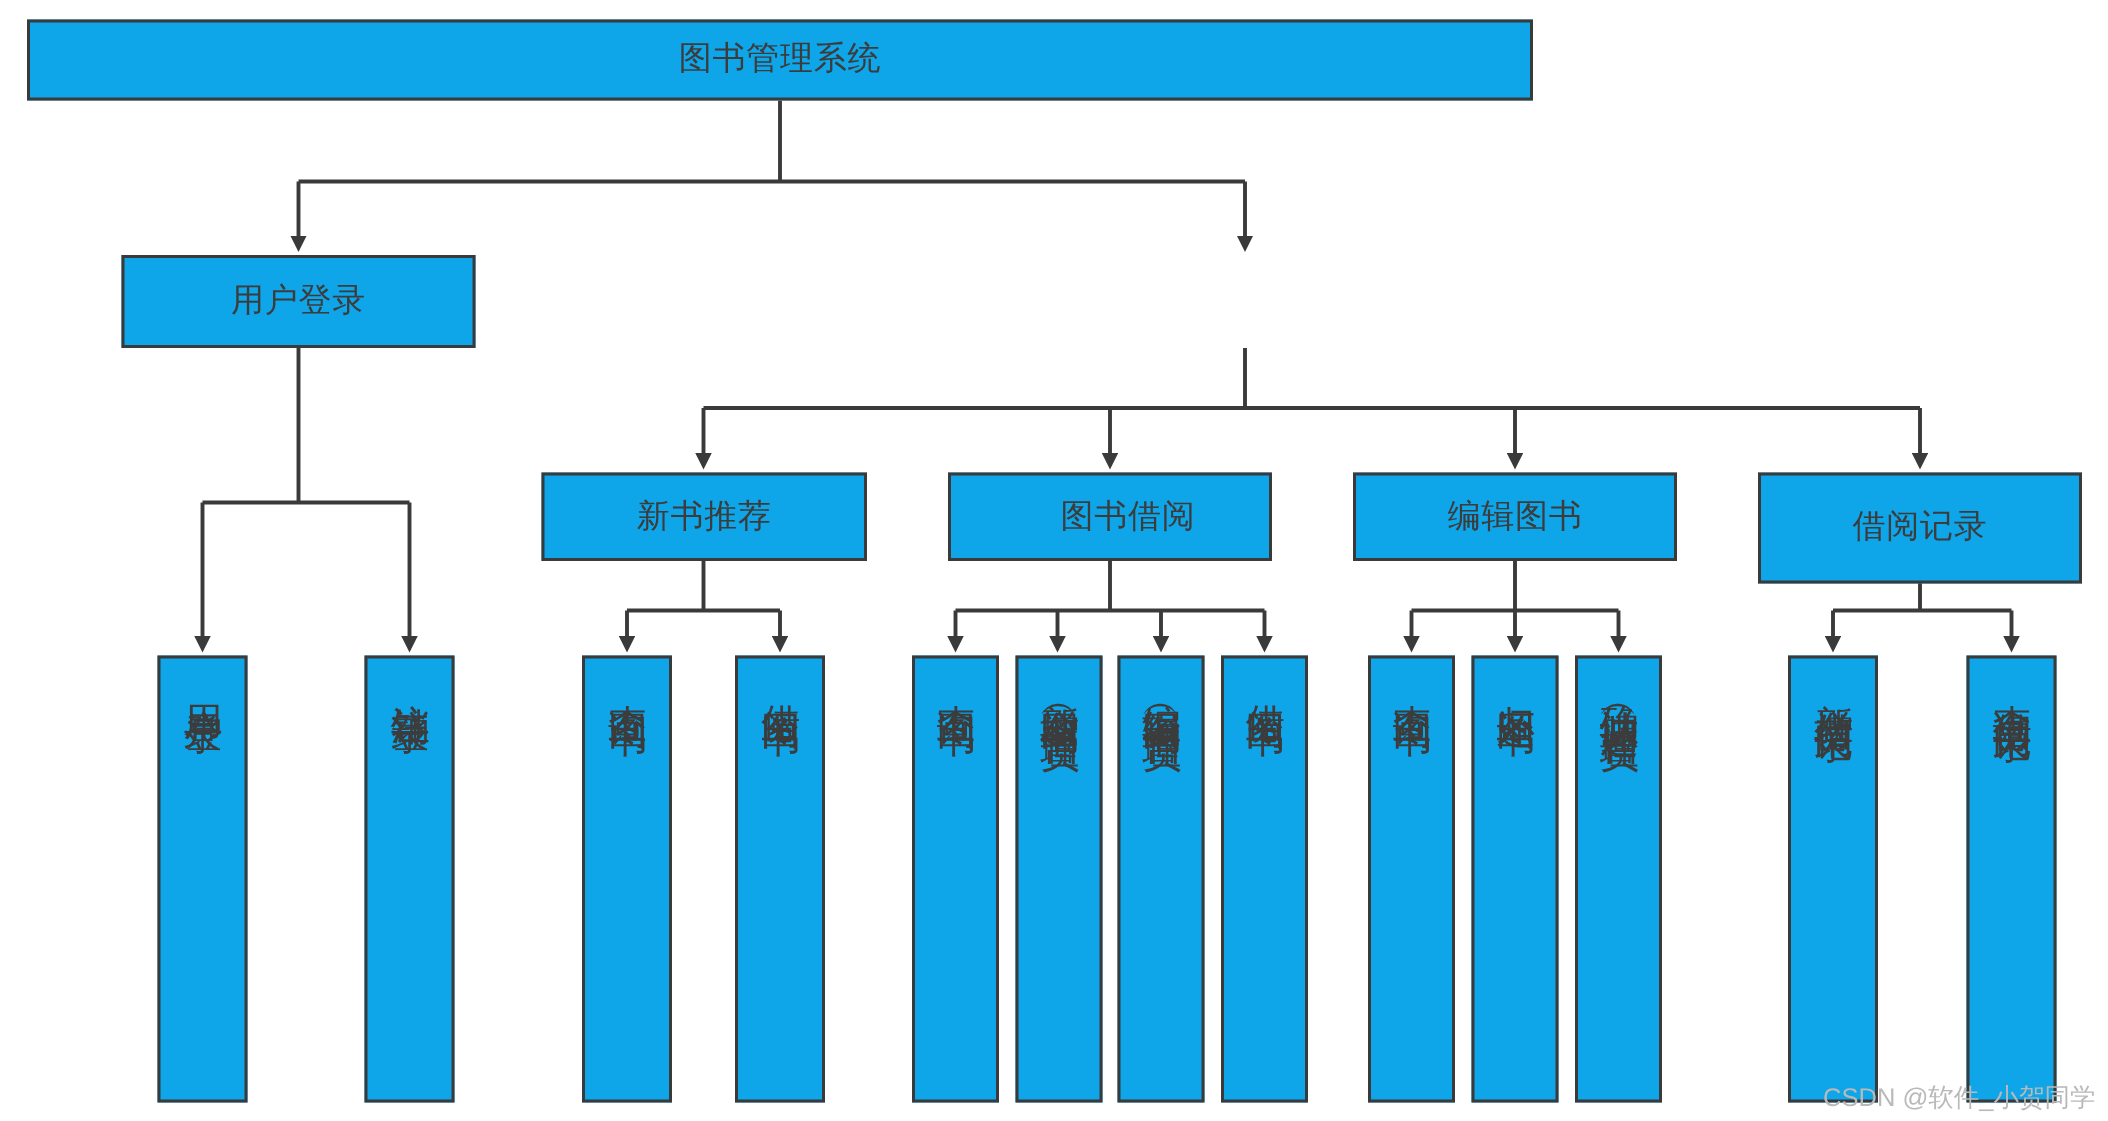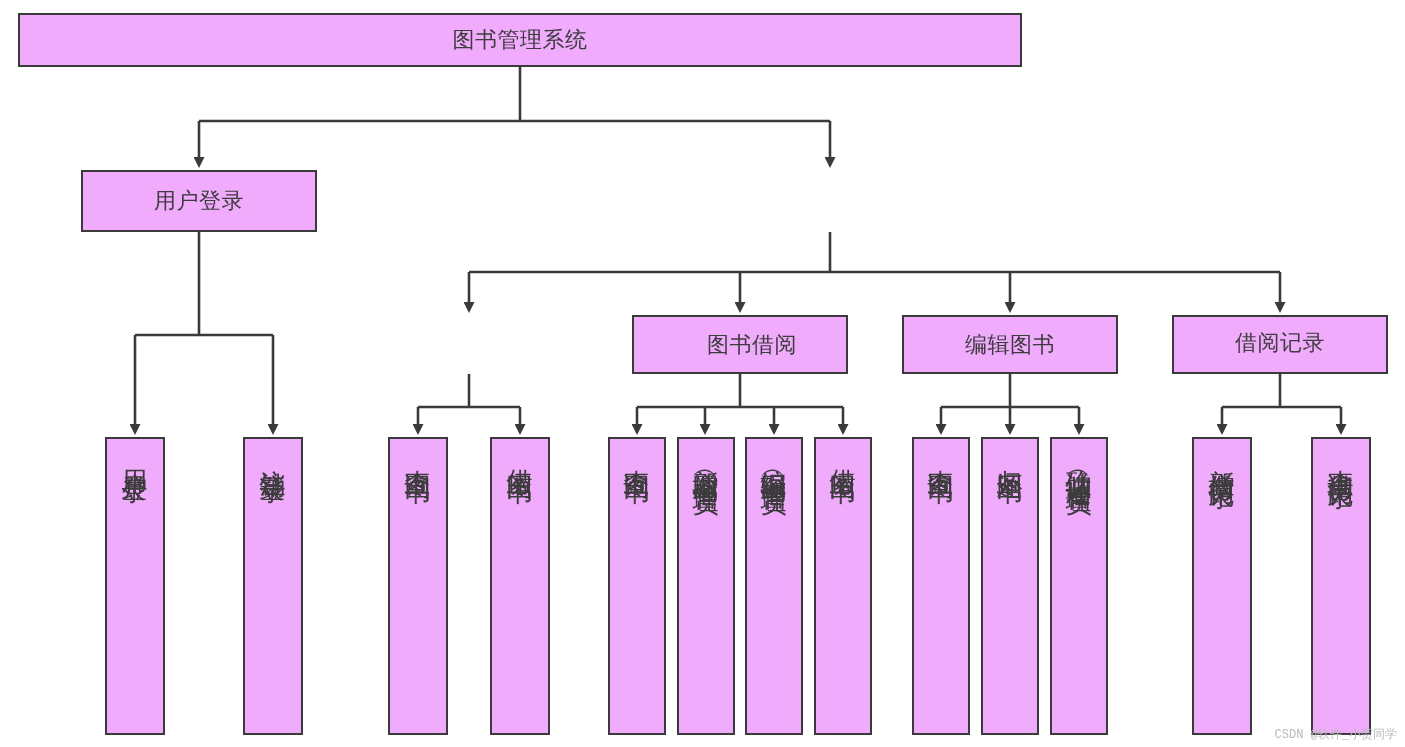--- a/index.html
+++ b/index.html
@@ -22,21 +22,21 @@
     position: absolute;
     left: 0;
     top: 0;
     width: 1405px;
     height: 747px;
   }
   .node {
     position: absolute;
     box-sizing: border-box;
     border: 2.5px solid #3a3a3a;
-    background: #f0abfc;
+    background: #0ea5e9;
     display: flex;
     align-items: center;
     justify-content: center;
     color: #3c3c3c;
     z-index: 3;
   }
   .node-label {
     display: block;
     text-align: center;
     line-height: 1.18;
@@ -60,25 +60,25 @@
     text-orientation: upright;
     font-size: 26px;
     line-height: 1.0;
     letter-spacing: 3px;
     white-space: nowrap;
   }
   .watermark {
     position: absolute;
     right: 8px;
     bottom: 4px;
-    font-size: 12px;
+    font-size: 17px;
     color: #b9b9b9;
     z-index: 6;
     white-space: nowrap;
-    font-family: Liberation Mono, monospace;
+    font-family: Liberation Sans, sans-serif;
   }
 </style>
 </head>
 <body>
 
 <div id="diagram-root">
 
   <svg id="diagram-svg" viewBox="0 0 1405 747" xmlns="http://www.w3.org/2000/svg">
     <defs>
       <marker id="arrow" markerWidth="11" markerHeight="11" refX="1" refY="5.5" orient="auto" markerUnits="userSpaceOnUse">
@@ -133,27 +133,30 @@
   </svg>
 
   <div class="node root horizontal" style="left:18px; top:13px; width:1004px; height:54px;">
     <span class="node-label">图书管理系统</span>
   </div>
 
   <div class="node horizontal" style="left:81px; top:170px; width:236px; height:62px;">
     <span class="node-label">用户登录</span>
   </div>
 
+  <div class="node horizontal" style="left:361px; top:315px; width:217px; height:59px;">
+    <span class="node-label">新书推荐</span>
+  </div>
   <div class="node horizontal" style="left:632px; top:315px; width:216px; height:59px;padding-left:24px;">
     <span class="node-label">图书借阅</span>
   </div>
   <div class="node horizontal" style="left:902px; top:315px; width:216px; height:59px;">
     <span class="node-label">编辑图书</span>
   </div>
-  <div class="node horizontal" style="left:1172px; top:315px; width:216px; height:59px;font-family:Liberation Mono, monospace;">
+  <div class="node horizontal" style="left:1172px; top:315px; width:216px; height:74px;">
     <span class="node-label">借阅记录</span>
   </div>
 
   <div class="node vertical" style="left:105px; top:437px; width:60px; height:298px;">
     <span class="node-label">用户登录</span>
   </div>
   <div class="node vertical" style="left:243px; top:437px; width:60px; height:298px;">
     <span class="node-label">注销登录</span>
   </div>
 

